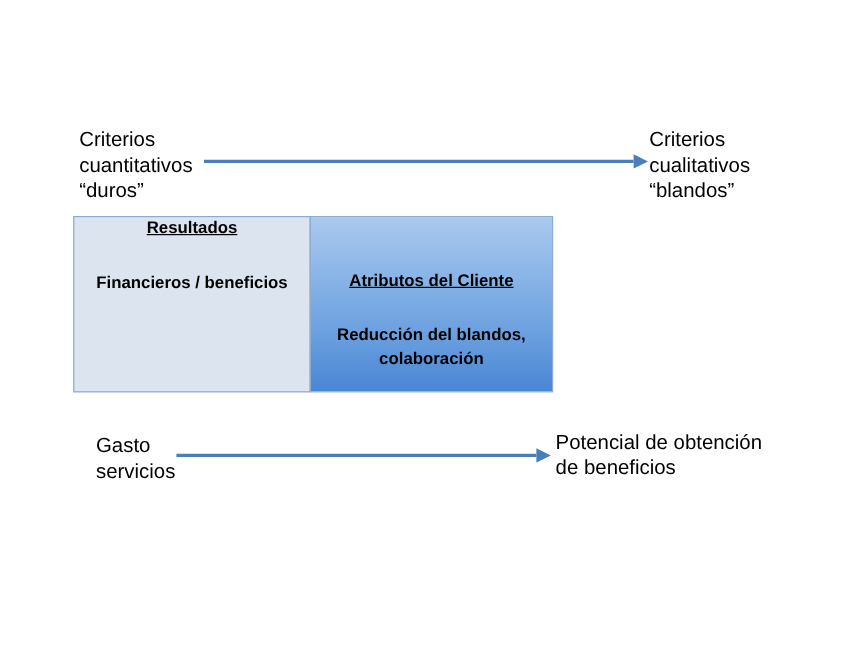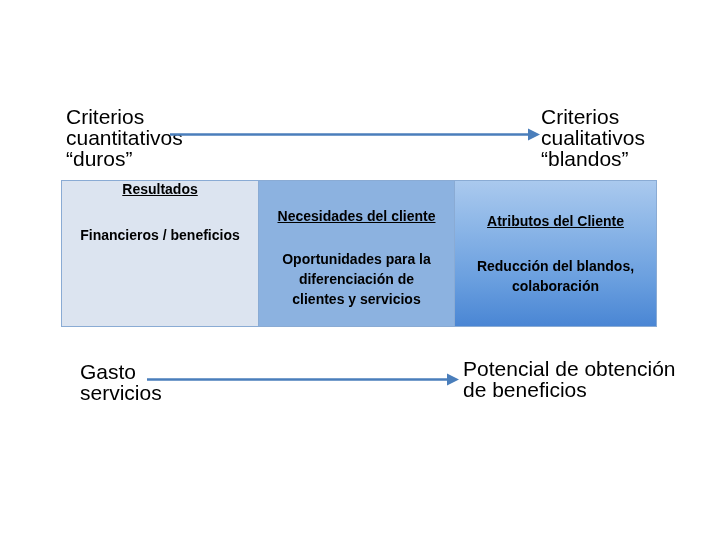--- a/index.html
+++ b/index.html
@@ -16,21 +16,21 @@
   #slide {
     position: relative;
     width: 720px;
     height: 540px;
     background: #ffffff;
   }
 
   
   .label {
     position: absolute;
-    font-size: 21px;
+    font-size: 17px;
     line-height: 21px;
     color: #000000;
     white-space: pre-line;
   }
 
   
   #label-top-left  { left: 66px;  top: 106px; text-align: left; }
   #label-top-right { left: 541px; top: 106px; text-align: left; }
 
   
@@ -98,21 +98,21 @@
     white-space: pre-line;
   }
 
   
   #panel-resultados .panel-title   { }
   #panel-resultados .panel-body    { margin-top: 27px; }
 
   #panel-necesidades .panel-title  { margin-top: 27px; }
   #panel-necesidades .panel-body   { margin-top: 24px; }
 
-  #panel-atributos .panel-title    { margin-top: 32px; }
+  #panel-atributos .panel-title    { margin-top: 44px; }
   #panel-atributos .panel-body     { margin-top: 26px; }
 </style>
 </head>
 <body>
 
 <div id="slide">
 
   <div class="label" id="label-top-left">Criterios
 cuantitativos
 “duros”</div>
@@ -126,26 +126,20 @@
 cualitativos
 “blandos”</div>
 
   <div id="panel-band">
 
     <div class="panel" id="panel-resultados">
       <div class="panel-title">Resultados</div>
       <div class="panel-body">Financieros / beneficios</div>
     </div>
 
-    <div class="panel" id="panel-necesidades">
-      <div class="panel-title">Necesidades del cliente</div>
-      <div class="panel-body">Oportunidades para la
-diferenciación de
-clientes y servicios</div>
-    </div>
 
     <div class="panel" id="panel-atributos">
       <div class="panel-title">Atributos del Cliente</div>
       <div class="panel-body">Reducción del blandos,
 colaboración</div>
     </div>
 
   </div>
 
   <div class="label" id="label-bottom-left">Gasto

